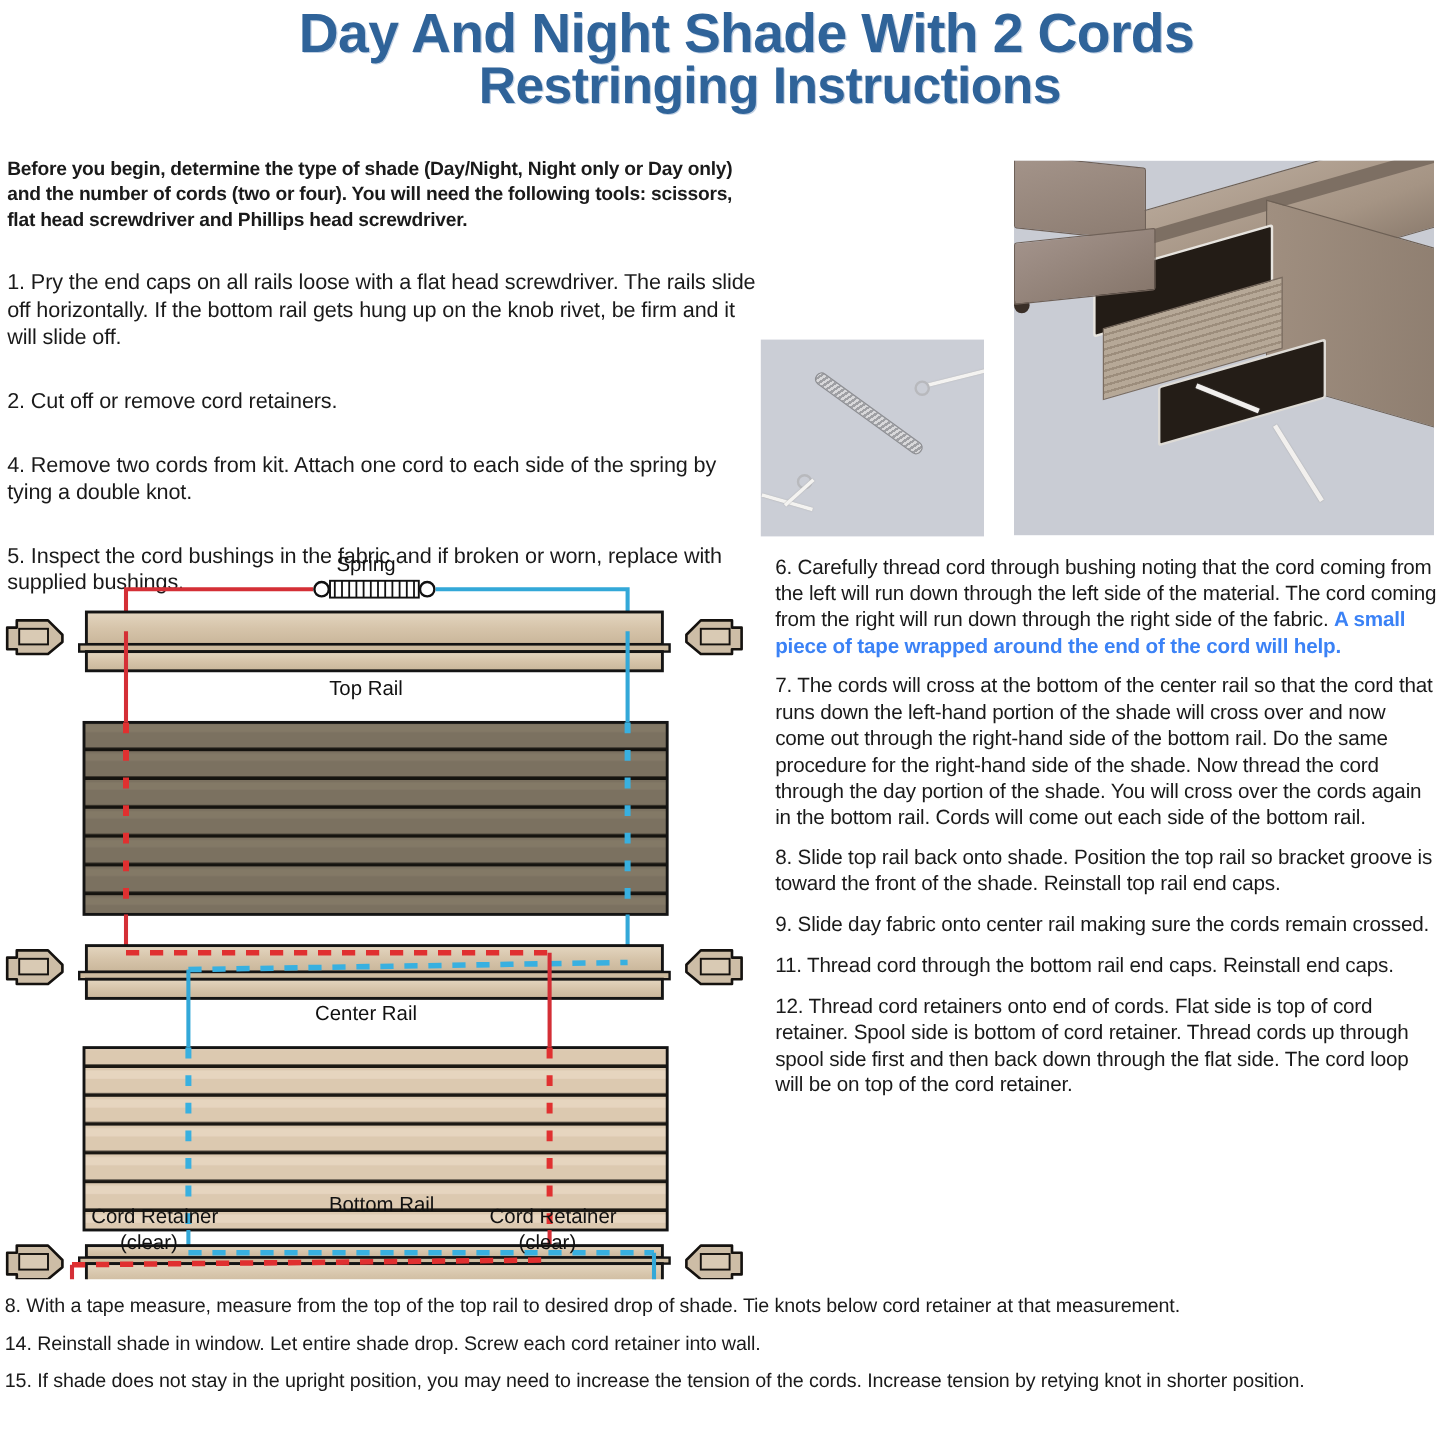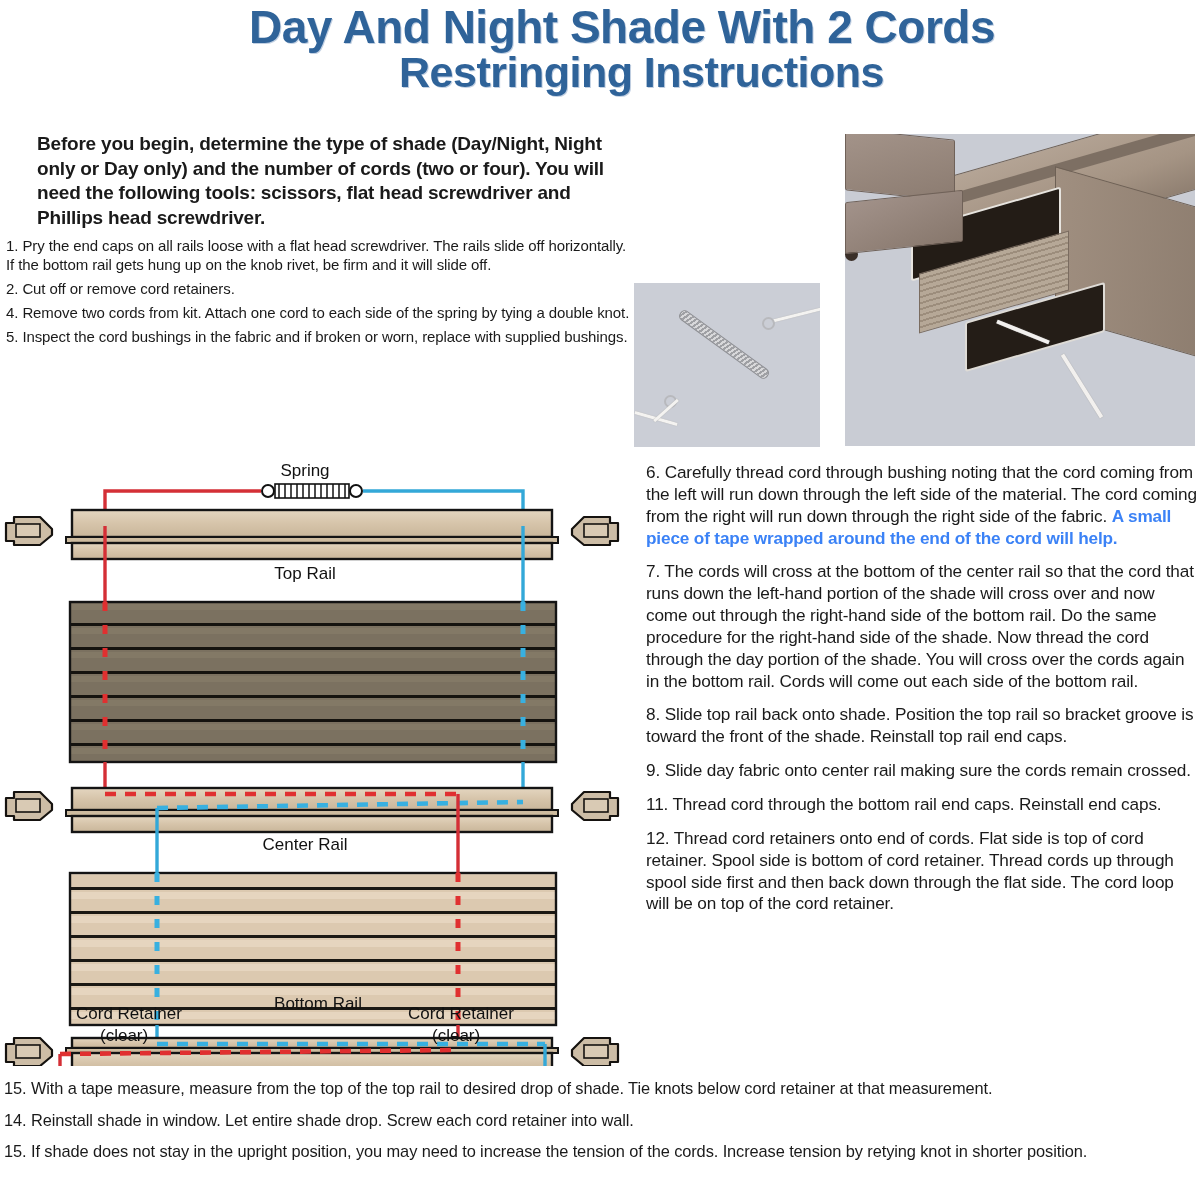--- a/index.html
+++ b/index.html
@@ -30,30 +30,29 @@
   #title-line-2 { font-size: 43px; margin-left: 39px; }
 
   
   #intro-area {
     position: absolute;
     left: 6px;
     top: 132px;
     width: 630px;
   }
   #intro-paragraph {
-    font-size: 19px;
+    font-size: 16px;
     font-weight: bold;
     line-height: 1.30;
     letter-spacing: -.2px;
-    margin-left: 31px;
   }
   .step-left {
-    font-size: 15px;
+    font-size: 18px;
     line-height: 1.27;
-    margin-top: 5px;
+    margin-top: 30px;
     letter-spacing: -.1px;
   }
 
   
   #photo-rail {
     position: absolute;
     left: 845px; top: 134px;
     width: 350px; height: 312px;
     background: #c9ccd4;
     overflow: hidden;
@@ -379,16 +378,16 @@
     <span>6. Carefully thread cord through bushing noting that the cord coming from the left will run down through the left side of the material. The cord coming from the right will run down through the right side of the fabric. </span><span class="red-note">A small piece of tape wrapped around the end of the cord will help.</span>
   </p>
   <p class="step-right">7. The cords will cross at the bottom of the center rail so that the cord that runs down the left-hand portion of the shade will cross over and now come out through the right-hand side of the bottom rail. Do the same procedure for the right-hand side of the shade. Now thread the cord through the day portion of the shade. You will cross over the cords again in the bottom rail. Cords will come out each side of the bottom rail.</p>
   <p class="step-right">8. Slide top rail back onto shade. Position the top rail so bracket groove is toward the front of the shade. Reinstall top rail end caps.</p>
   <p class="step-right">9. Slide day fabric onto center rail making sure the cords remain crossed.</p>
   <p class="step-right">11. Thread cord through the bottom rail end caps. Reinstall end caps.</p>
   <p class="step-right">12. Thread cord retainers onto end of cords. Flat side is top of cord retainer. Spool side is bottom of cord retainer. Thread cords up through spool side first and then back down through the flat side. The cord loop will be on top of the cord retainer.</p>
 </div>
 
 <div id="bottom-steps">
-  <p class="step-bottom">15. With a tape measure, measure from the top of the top rail to desired drop of shade. Tie knots below cord retainer at that measurement.</p>
+  <p class="step-bottom">8. With a tape measure, measure from the top of the top rail to desired drop of shade. Tie knots below cord retainer at that measurement.</p>
   <p class="step-bottom">14. Reinstall shade in window. Let entire shade drop. Screw each cord retainer into wall.</p>
   <p class="step-bottom">15. If shade does not stay in the upright position, you may need to increase the tension of the cords. Increase tension by retying knot in shorter position.</p>
 </div>
 
 </body></html>

